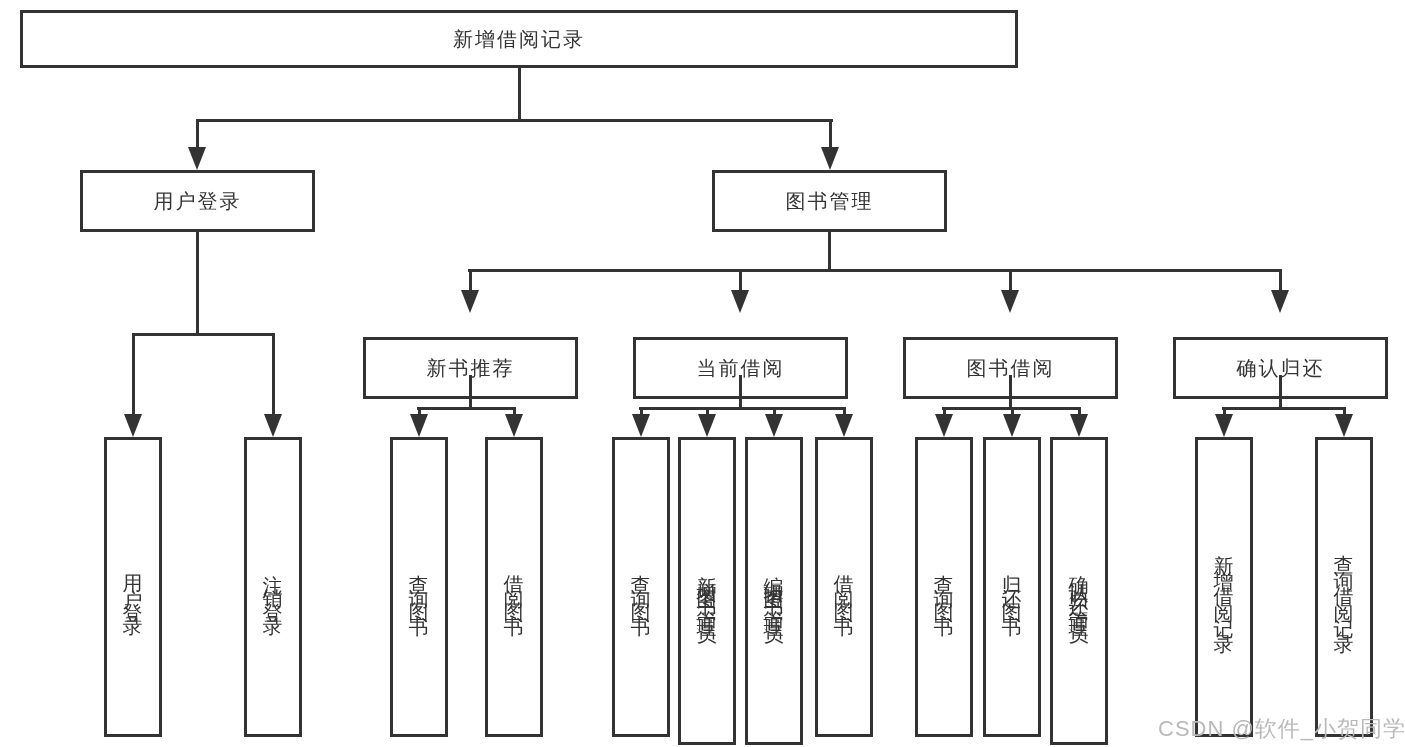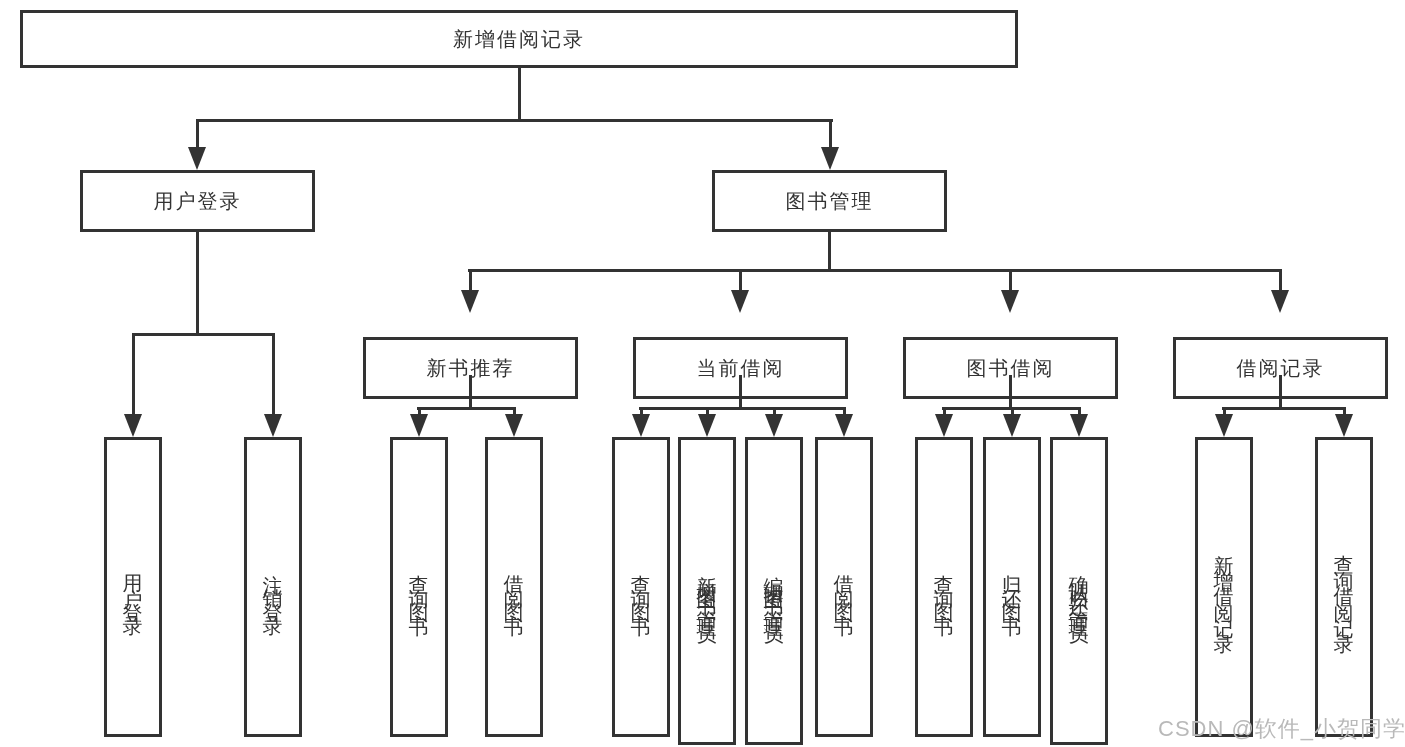--- a/index.html
+++ b/index.html
@@ -47,21 +47,21 @@
 <body>
 
 <div class="node root hnode">新增借阅记录</div>
 
 <div class="node lvl2 hnode" style="left:80px;">用户登录</div>
 <div class="node lvl2 hnode" style="left:712px;">图书管理</div>
 
 <div class="node lvl3 hnode" style="left:363px;">新书推荐</div>
 <div class="node lvl3 hnode" style="left:633px;">当前借阅</div>
 <div class="node lvl3 hnode" style="left:903px;">图书借阅</div>
-<div class="node lvl3 hnode" style="left:1173px;">借阅记录</div>
+<div class="node lvl3 hnode" style="left:1173px;">确认归还</div>
 
 <div class="node leaf" style="left:104px;">用户登录</div>
 <div class="node leaf" style="left:244px;">注销登录</div>
 
 <div class="node leaf" style="left:390px;">查询图书</div>
 <div class="node leaf" style="left:485px;">借阅图书</div>
 
 <div class="node leaf" style="left:612px;">查询图书</div>
 <div class="node leaf tall" style="left:678px;">新增图书（管理员）</div>
 <div class="node leaf tall" style="left:745px;">编辑图书（管理员）</div>

